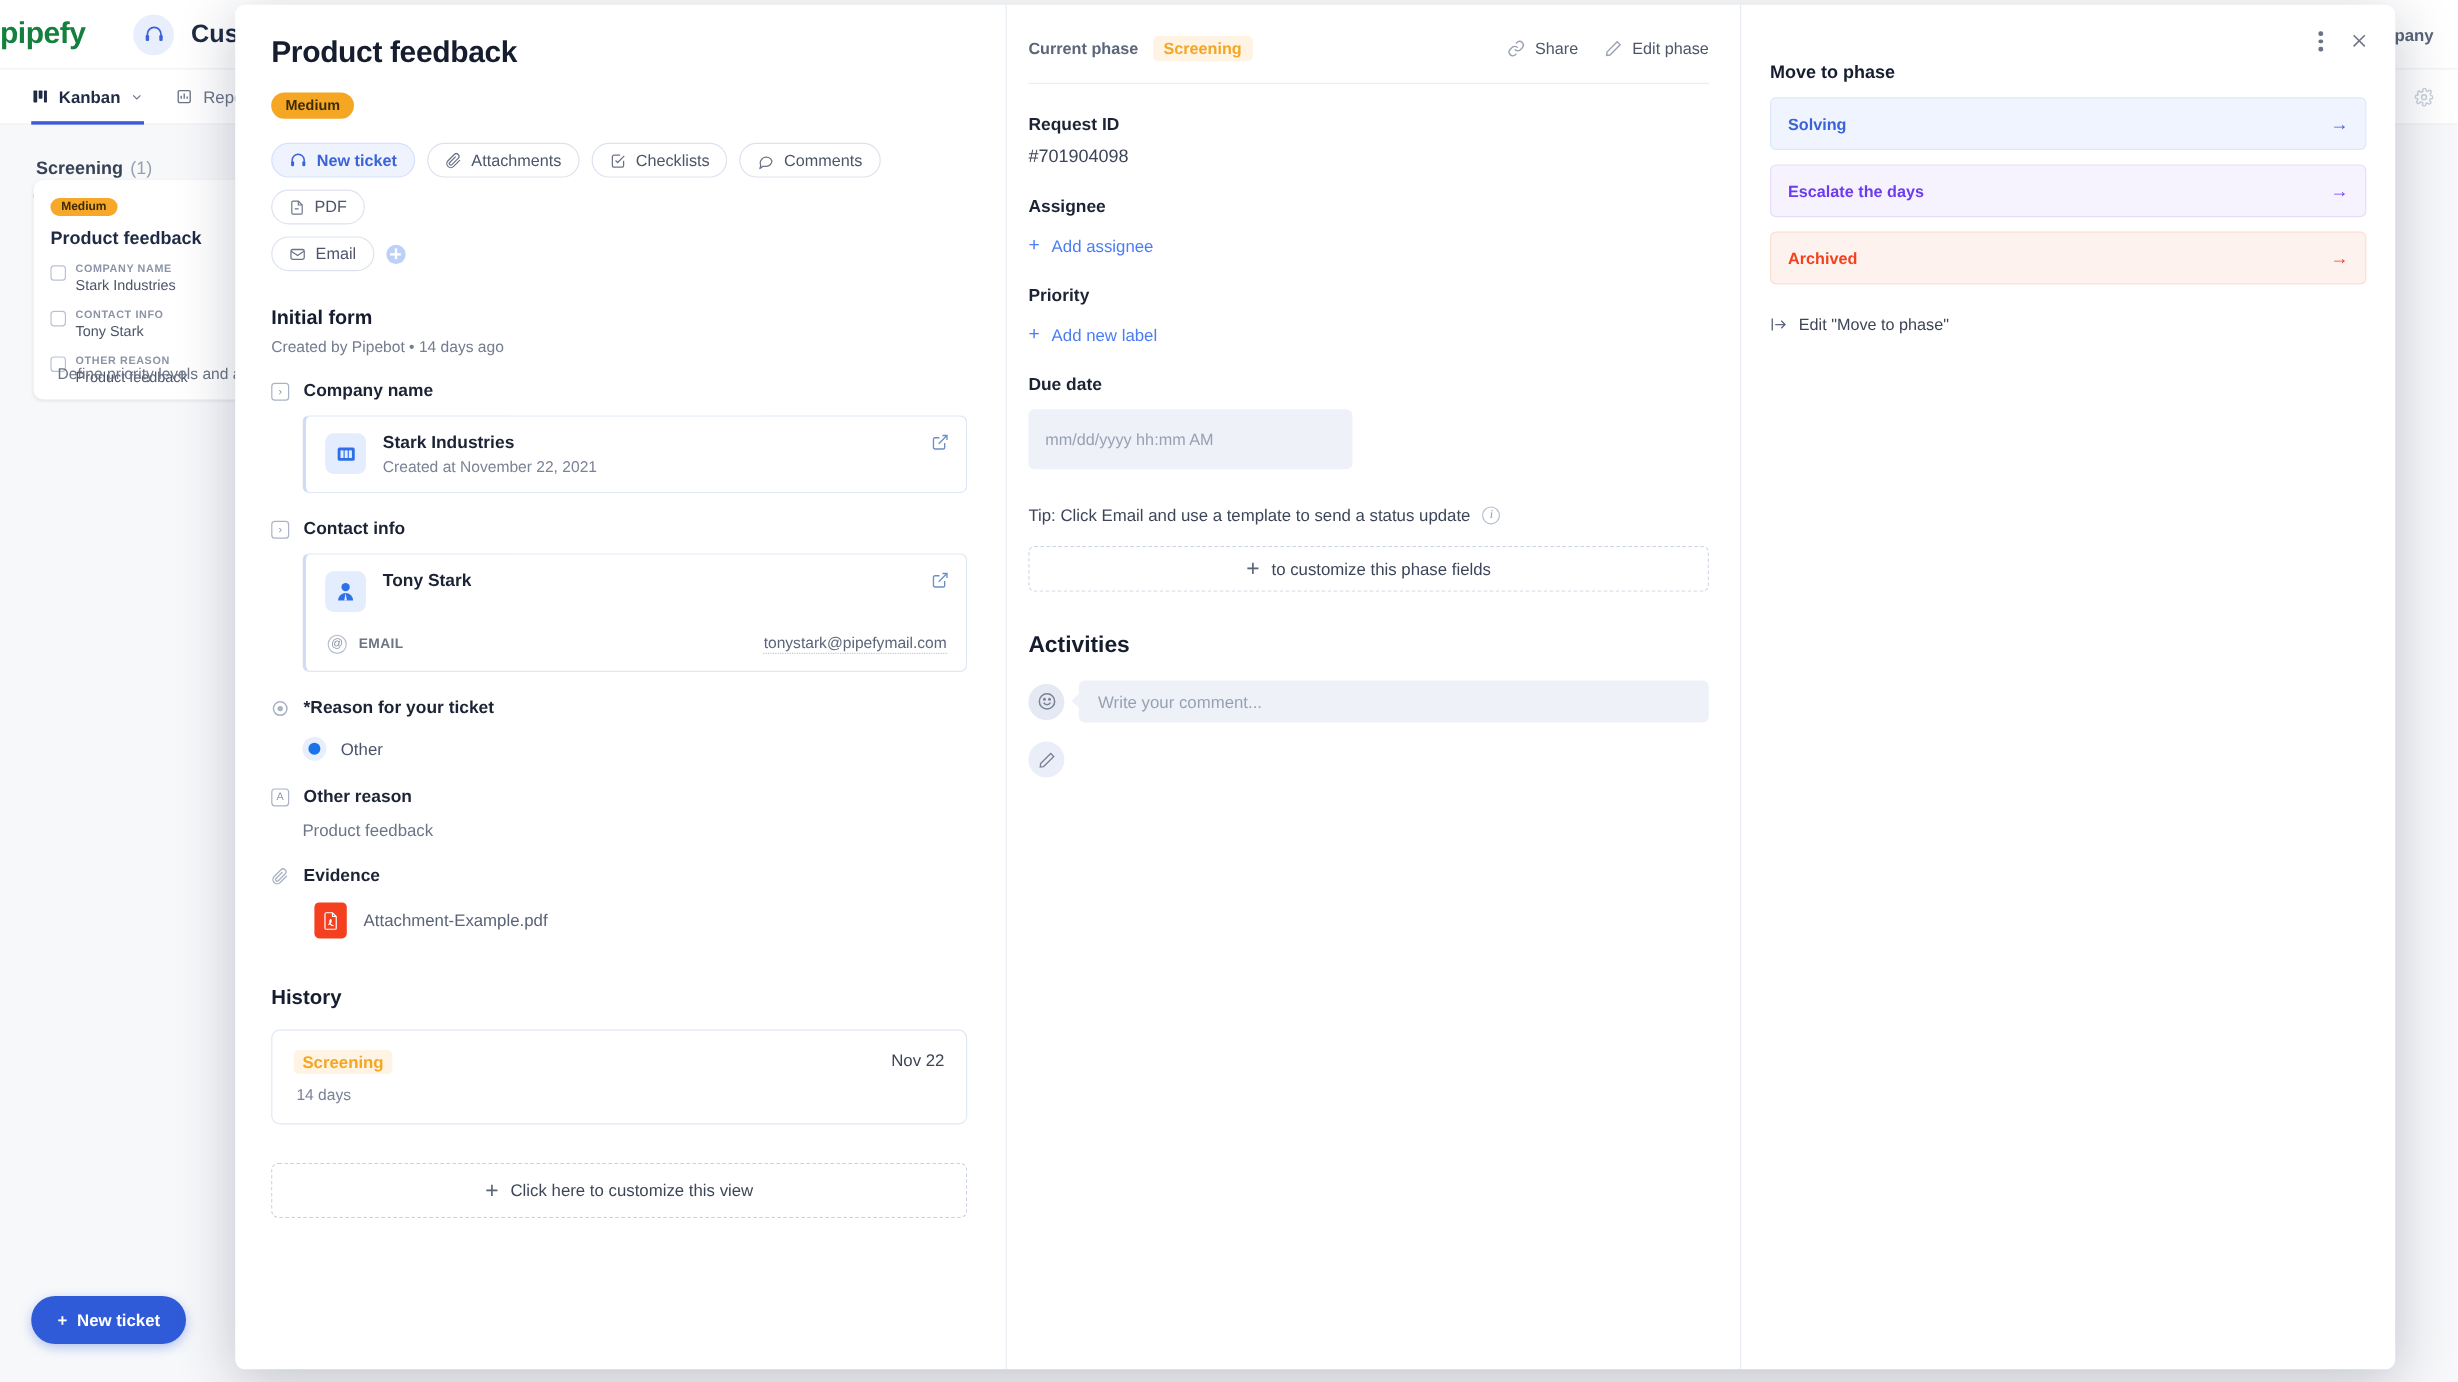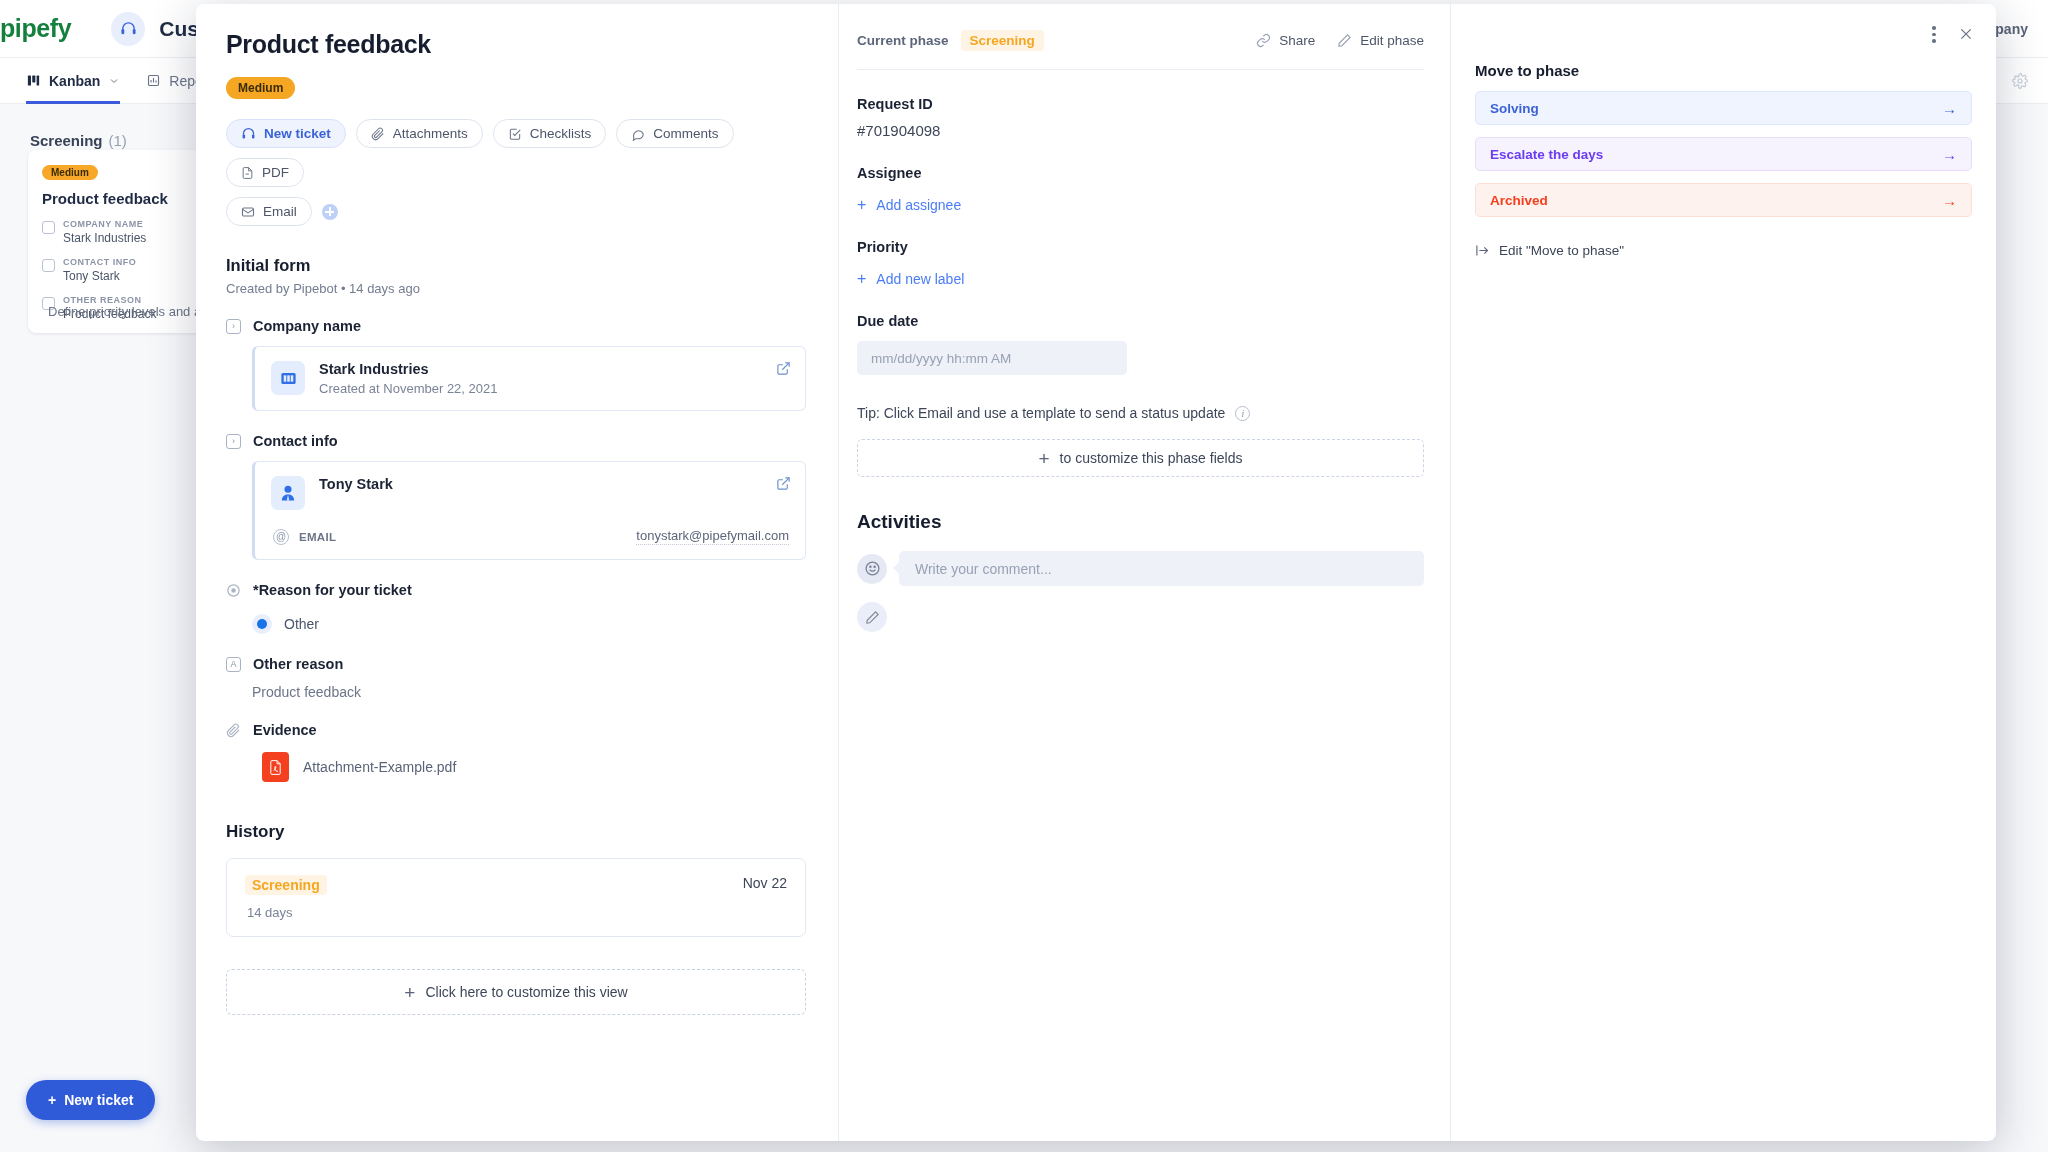--- a/index.html
+++ b/index.html
@@ -232,21 +232,21 @@
   .mid-rule { height:1px; background:#e9edf3; margin-top: 18px; }
 
   .mid-label { font-size: 14.5px; font-weight: 700; color:#1b2335; margin-top: 26px; }
   .mid-value { font-size: 15px; color:#3d4658; margin-top: 10px; }
   .mid-addlink {
     display:flex; align-items:center; gap: 10px; margin-top: 16px;
     font-size: 14px; color:#4a7df5; font-weight: 500;
   }
   .mid-plus { font-size: 16px; color:#4a7df5; line-height:1; }
   .date-input {
-    margin-top: 12px; width: 270px; height: 34px; background:#eef1f8;
+    margin-top: 12px; width: 270px; height: 50px; background:#eef1f8;
     border-radius: 5px; display:flex; align-items:center; padding-left: 14px;
     font-size: 13.5px; color:#98a1b3;
   }
   .tip-row { display:flex; align-items:center; gap: 10px; margin-top: 30px; }
   .tip-text { font-size: 14px; color:#3d4658; }
   .info-ico {
     width: 15px; height: 15px; border: 1.2px solid #b6bfcf; border-radius: 50%;
     font-size: 10px; color:#8d97a9; display:flex; align-items:center;
     justify-content:center; font-style: italic; font-family:"Liberation Serif",serif;
   }
@@ -279,23 +279,23 @@
   .act-time { font-size: 13px; color:#737c90; margin-top: 4px; }
   .act-now { font-size: 12px; font-weight: 700; color:#3d4658; margin-top: 14px; }
   .act-detail { font-size: 13.5px; color:#5c667b; margin-top: 8px; }
 
   
   .right-icons {
     position:absolute; top: 22px; right: 22px; display:flex; gap: 22px; align-items:center;
   }
   .kebab { width: 4px; display:flex; flex-direction:column; gap: 3px; }
   .kebab i { width: 3.5px; height: 3.5px; border-radius:50%; background:#6b7486; display:block; }
-  .right-title { font-size: 15px; font-weight: 700; color:#151d2e; margin-top: 32px; }
+  .right-title { font-size: 15px; font-weight: 700; color:#151d2e; margin-top: 22px; }
   .phase-btn {
-    margin-top: 12px; height: 34px; border-radius: 5px;
+    margin-top: 12px; height: 44px; border-radius: 5px;
     display:flex; align-items:center; padding: 0 14px;
     font-size: 13.5px; font-weight: 700;
   }
   .phase-btn .arrow { margin-left: auto; font-size: 15px; line-height:1; }
   .edit-move {
     display:flex; align-items:center; gap: 9px; margin-top: 26px;
     font-size: 13.5px; color:#3d4658;
   }
 
   svg { display:block; }

